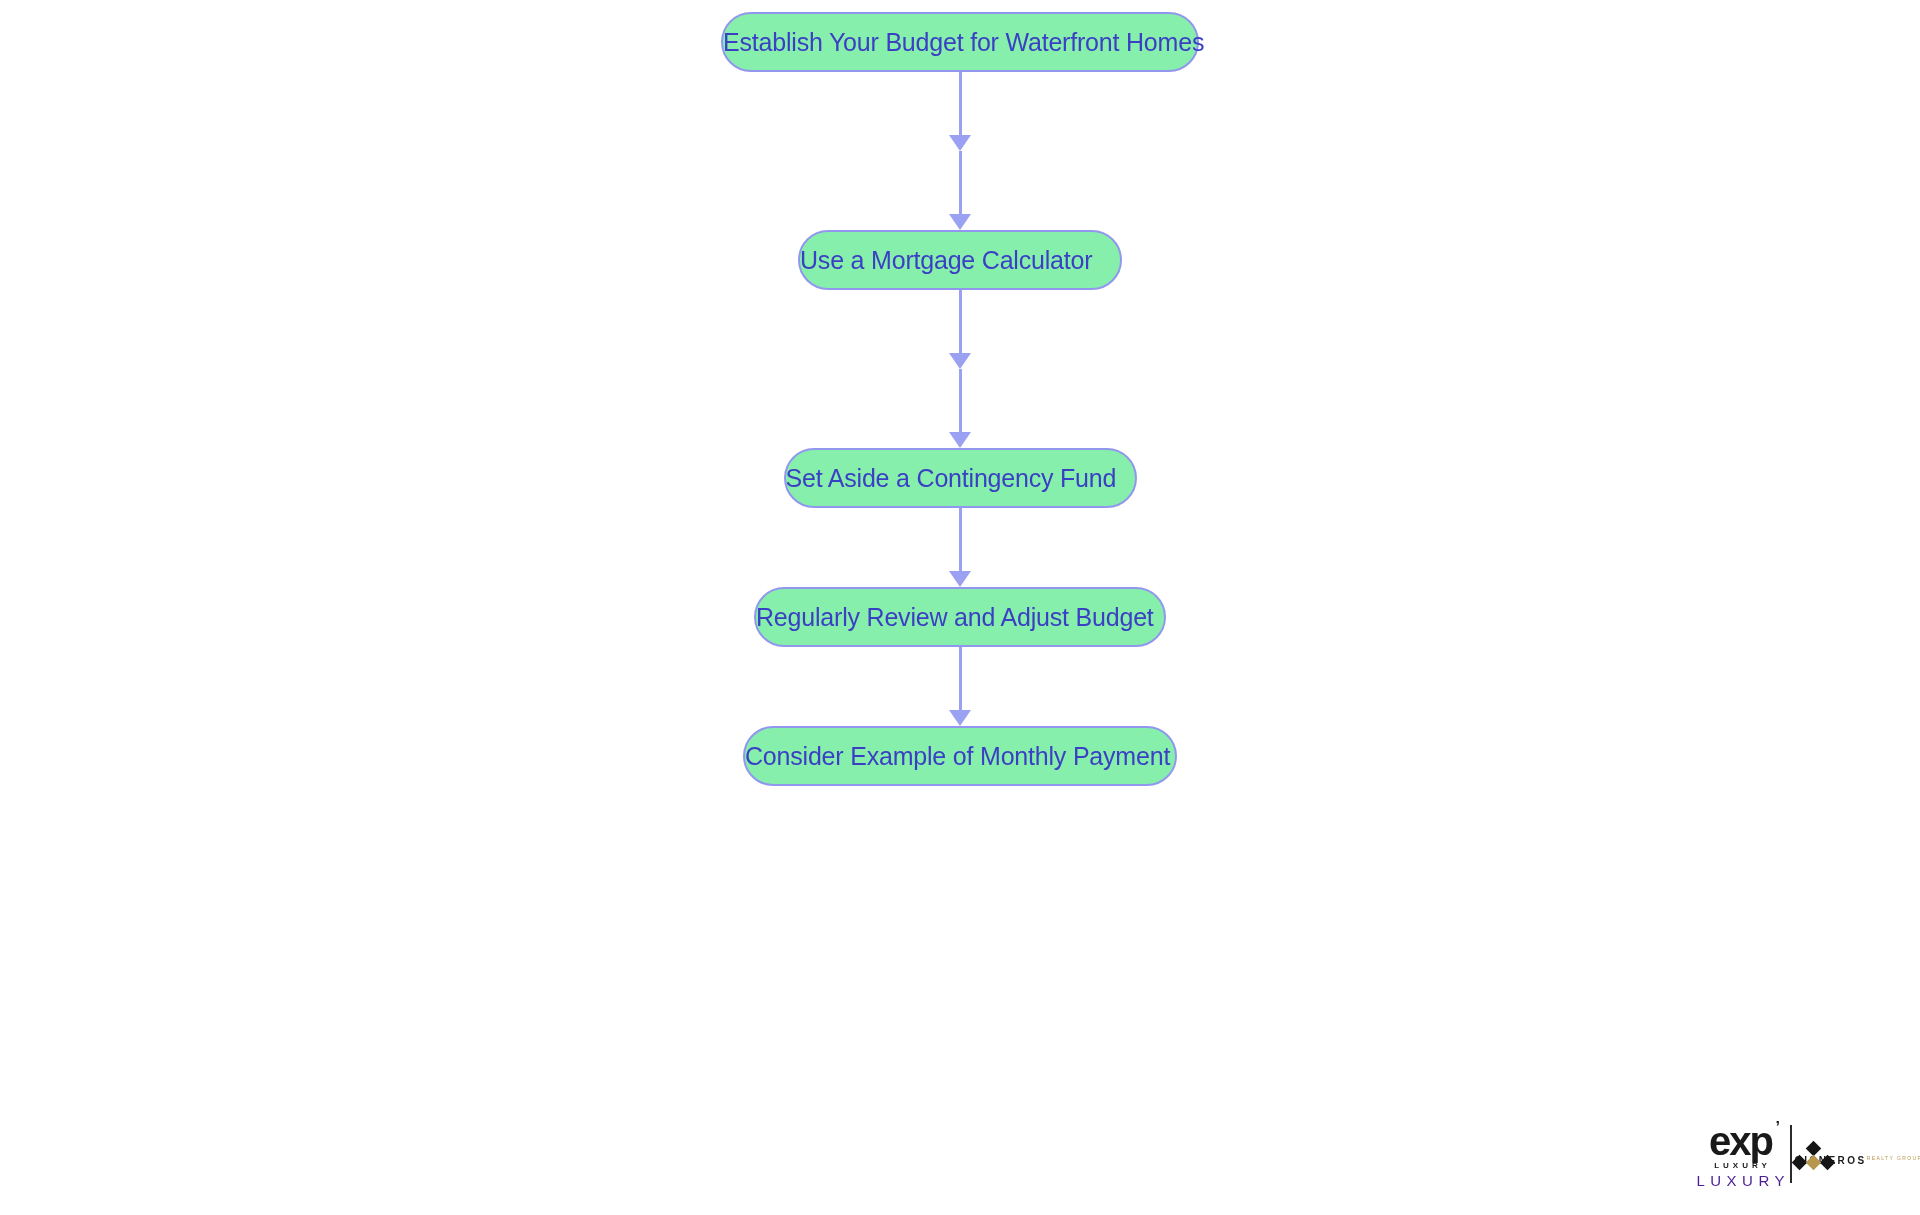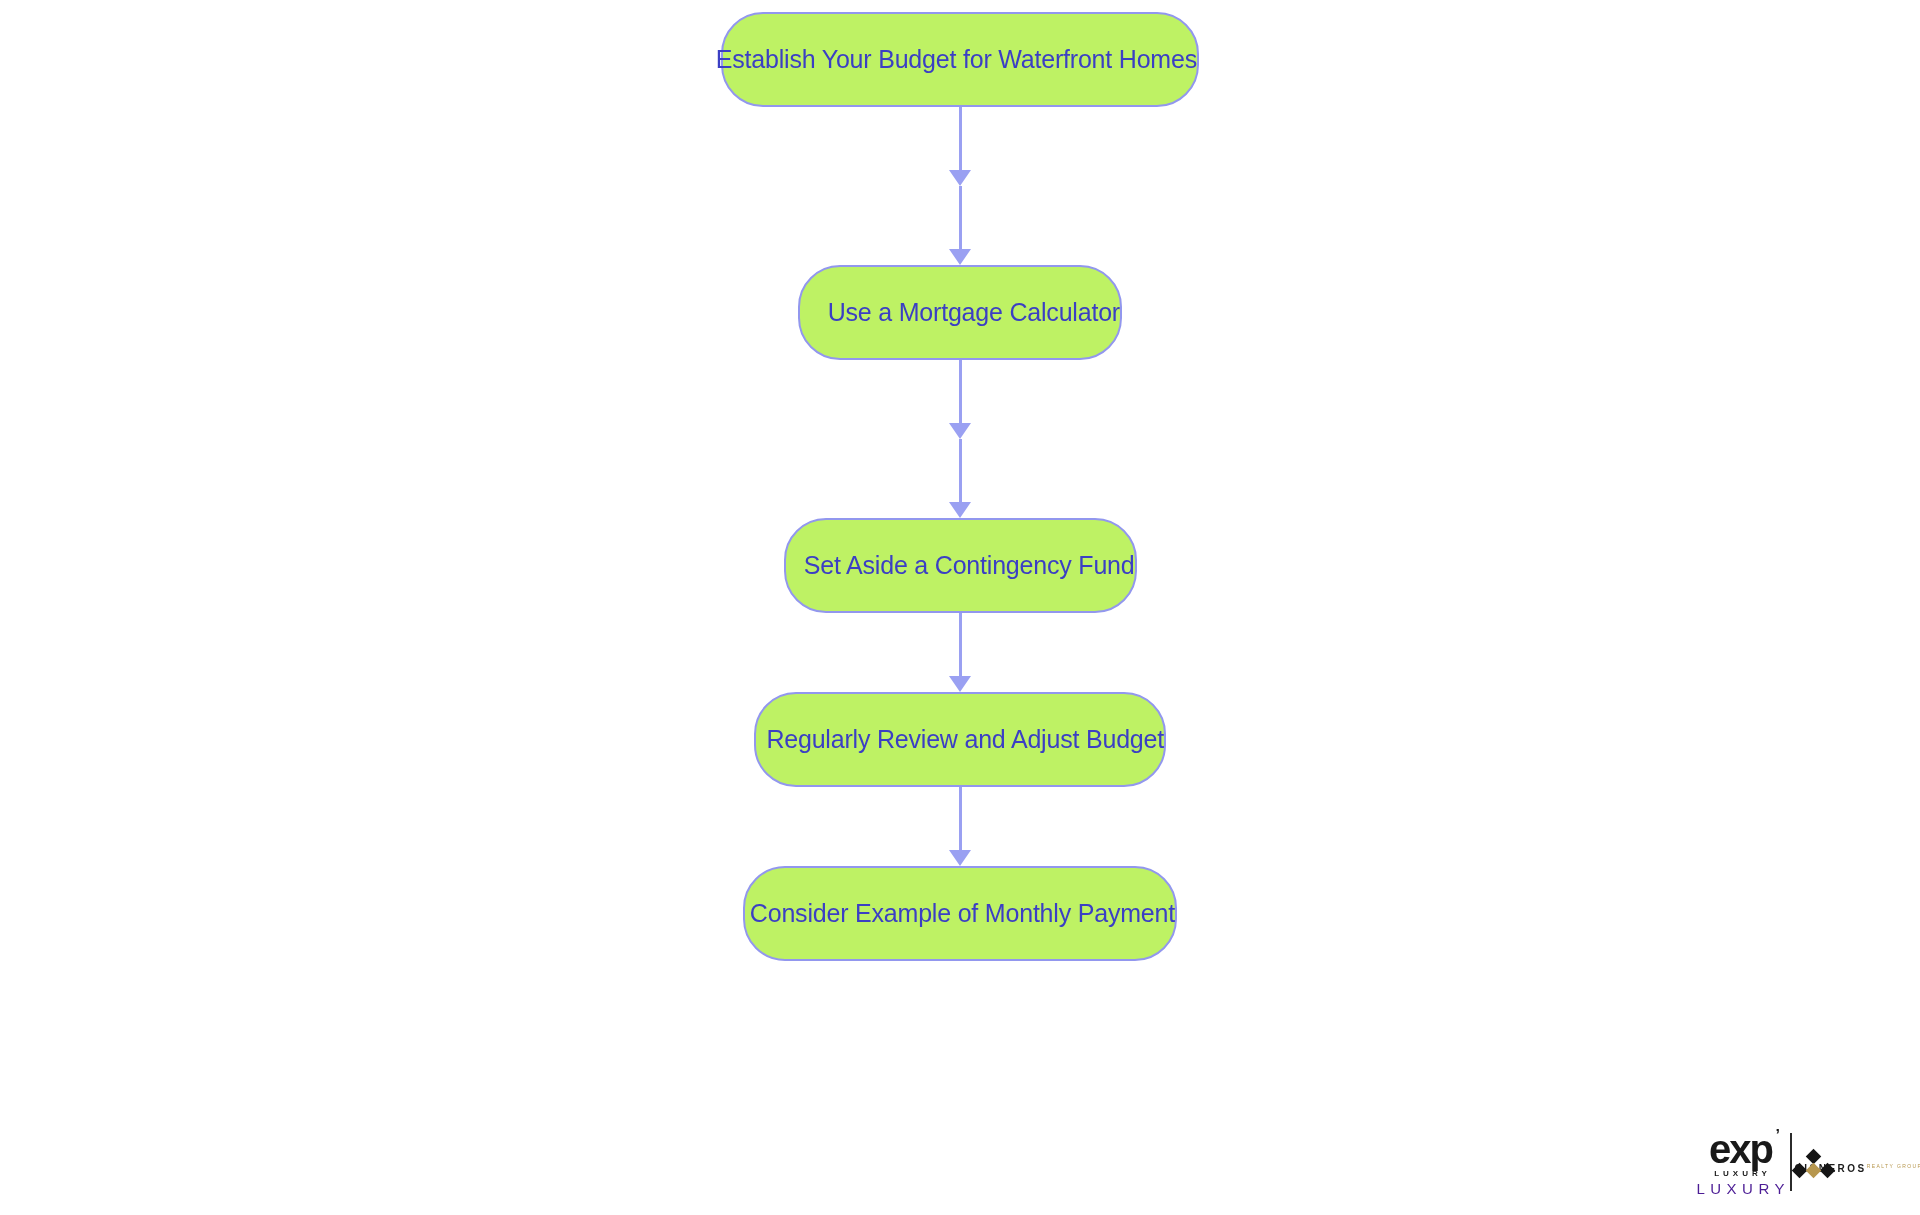--- a/index.html
+++ b/index.html
@@ -17,31 +17,31 @@
   .flow {
     position: absolute;
     left: 50%;
     top: 12px;
     transform: translateX(-50%);
     display: flex;
     flex-direction: column;
     align-items: center;
   }
   .node {
-    height: 95px;
+    height: 60px;
     border-radius: 42px;
-    background: #bef264;
+    background: #86efac;
     border: 2px solid #9297ee;
     box-sizing: border-box;
     color: #3b3fc4;
     font-size: 25px;
     letter-spacing: -0.2px;
     display: flex;
     align-items: center;
-    justify-content: flex-end;
+    justify-content: flex-start;
     white-space: nowrap;
   }
   .w0 { width: 478px; }
   .w1 { width: 424px; }
   .w2 { width: 324px; }
   .w3 { width: 347px; }
   .w4 { width: 353px; }
   .w5 { width: 412px; }
   .w6 { width: 434px; }
 
@@ -62,21 +62,21 @@
     border-left: 11px solid transparent;
     border-right: 11px solid transparent;
     border-top: 16px solid #9aa0f2;
     margin-top: -1px;
   }
 
   
   .brandbar {
     position: absolute;
     right: 56px;
-    bottom: 18px;
+    bottom: 26px;
     display: flex;
   }
   .exp-logo {
     display: flex;
     flex-direction: column;
     align-items: center;
   }
   .exp-word {
     font-weight: 800;
     font-size: 40px;

